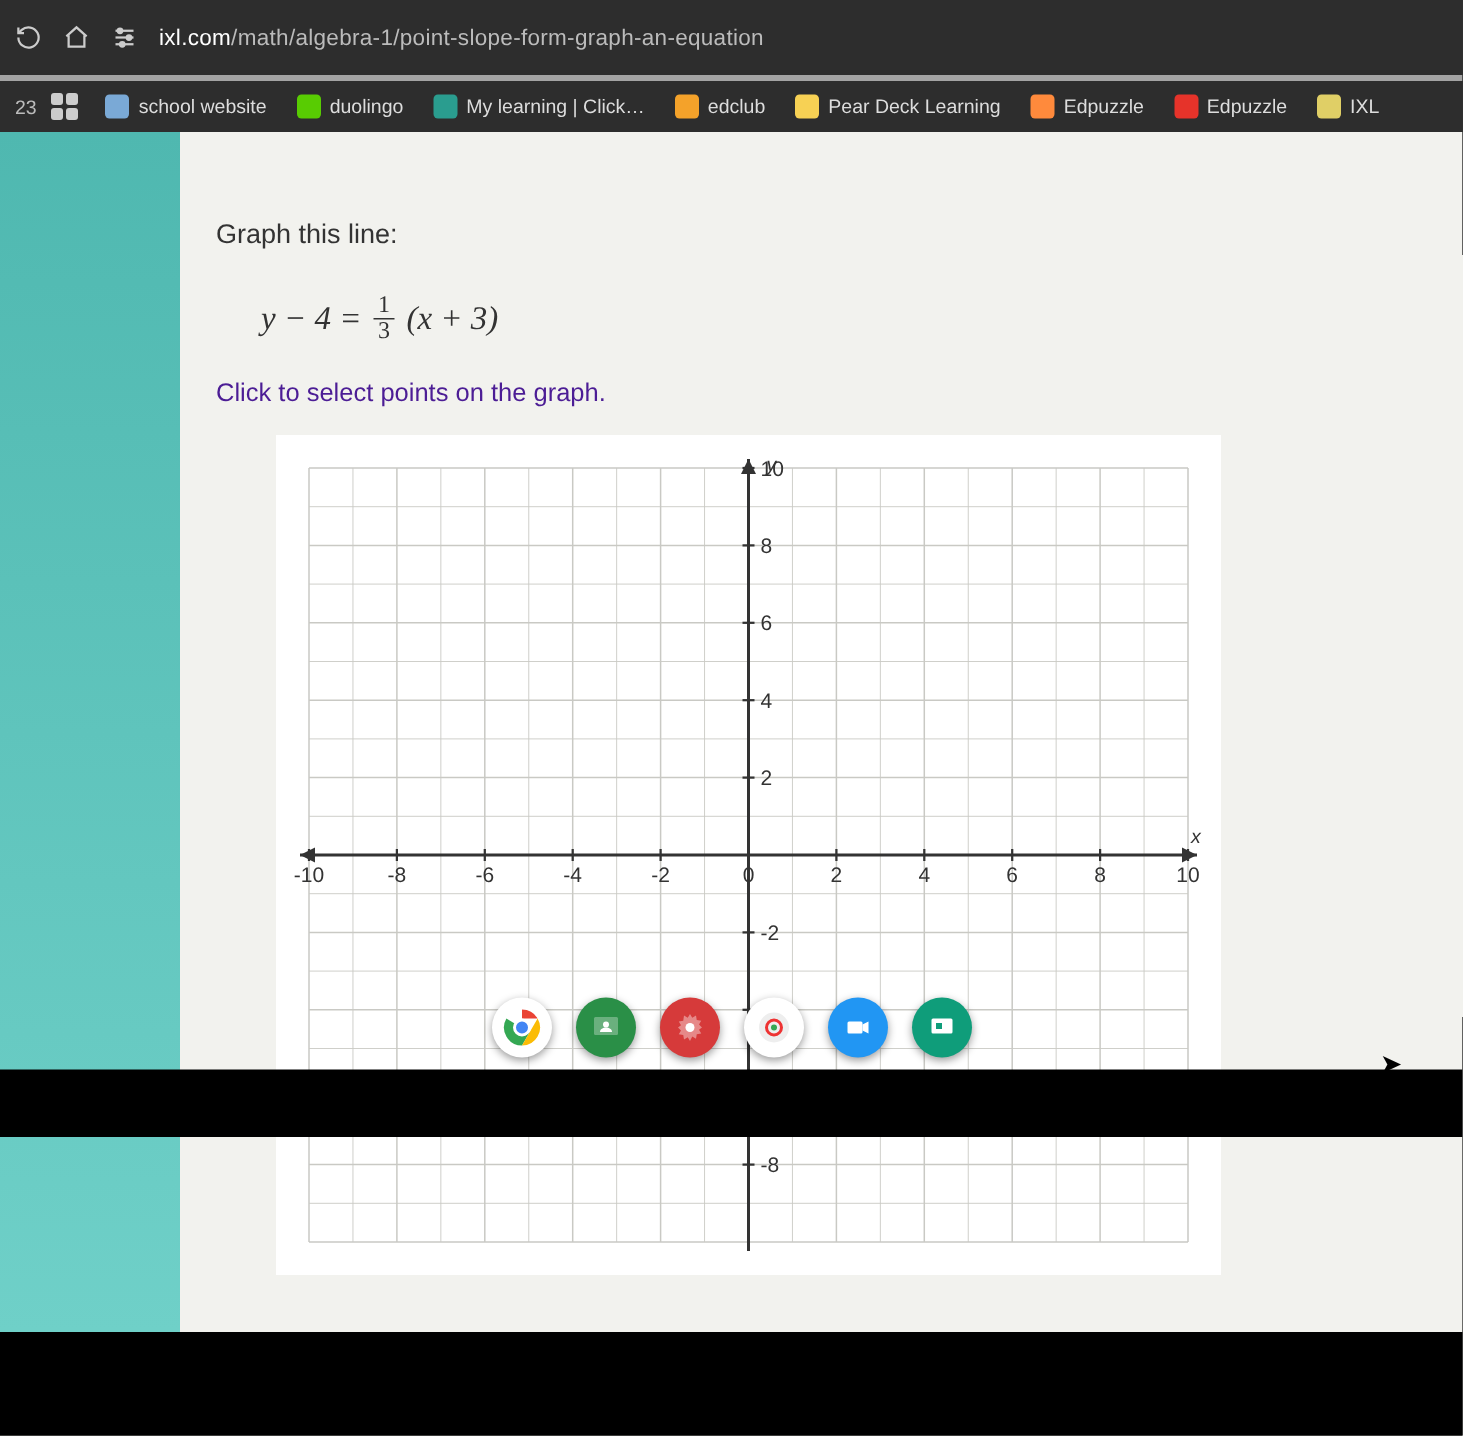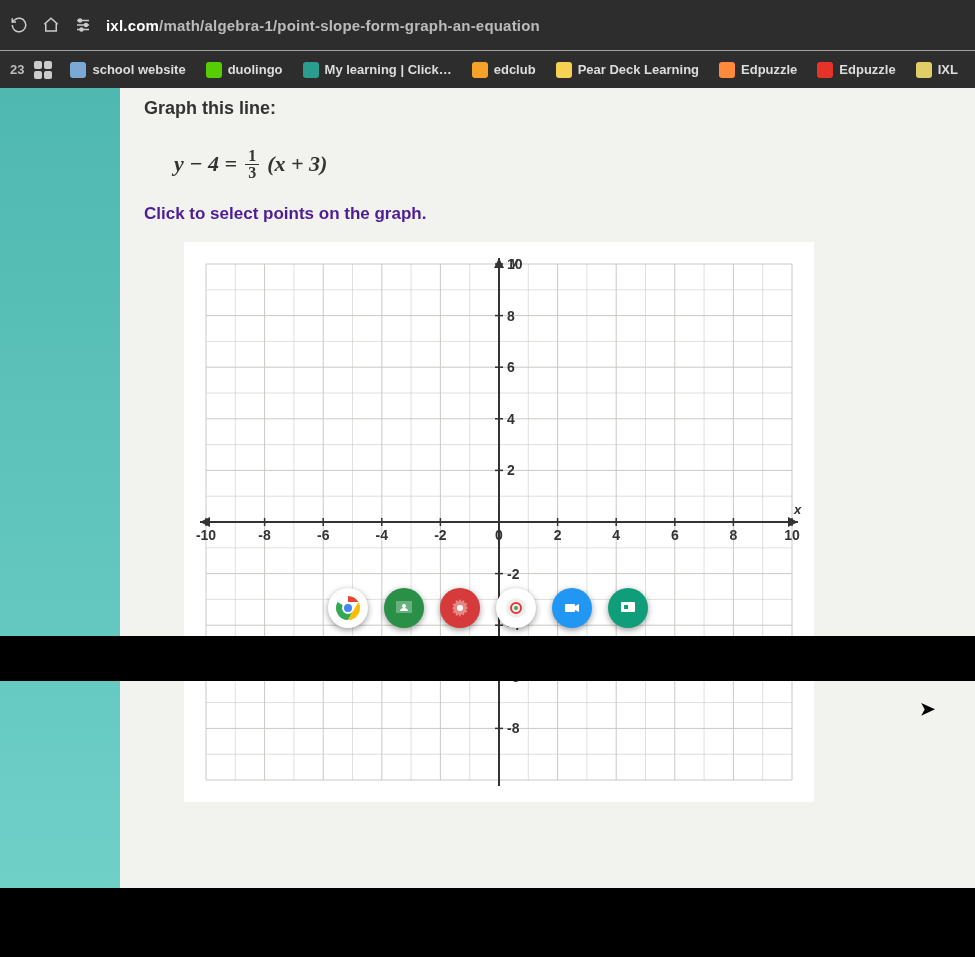--- a/index.html
+++ b/index.html
@@ -1,33 +1,33 @@
 <!DOCTYPE html>
 <html><head>
 <meta charset="utf-8">
 <style>
   * { margin: 0; padding: 0; box-sizing: border-box; }
   html, body { width: 975px; height: 957px; overflow: hidden; font-family: Arial, Helvetica, sans-serif; background:#000; }
-  .screen { width:975px; height:681px; background:#111; position:relative;font-weight:bold; }
+  .screen { width:975px; height:758px; background:#111; position:relative; }
   
   .browser-bar { height:50px; background:#2d2d2d; display:flex; align-items:center; padding:0 10px; gap:14px; color:#ddd; font-size:14px; }
   .bb-icon { width:18px; height:18px; display:flex; align-items:center; justify-content:center; color:#ccc; }
   .bb-icon svg { width:18px; height:18px; stroke:#ccc; fill:none; stroke-width:2; }
   .url { color:#bbb; font-size:15px; letter-spacing:.2px; }
   .url .host { color:#fff; }
   
-  .bookmarks { height:38px; background:#2d2d2d; display:flex; align-items:center; gap:18px; padding:0 10px; color:#ddd; font-size:13px; border-top:1px solid #a3a3a3; }
+  .bookmarks { height:38px; background:#2d2d2d; display:flex; align-items:center; gap:18px; padding:0 10px; color:#ddd; font-size:13px; border-top:4px solid #a3a3a3; }
   .bm-left { display:flex; align-items:center; gap:10px; color:#bbb; }
   .bm-item { display:flex; align-items:flex-start; gap:6px; cursor:pointer; white-space:nowrap; }
   .bm-favicon { width:16px; height:16px; border-radius:3px; display:flex; align-items:center; justify-content:center; font-size:9px; font-weight:bold; color:#fff; }
   
   .viewport { position:relative; height:800px; display:flex; }
   .left-strip { width:120px; background:linear-gradient(180deg,#4fb8b0 0%, #6fd0c8 100%); }
   .page { flex:1; background:#f2f2ee; padding:10px 24px 0 24px; color:#333; position:relative; }
-  .prompt { font-size:18px; color:#333; margin-bottom:14px; }
+  .prompt { font-size:18px; color:#333; margin-bottom:14px;margin-top:48px; }
   .equation { font-size:22px; color:#333; margin:28px 0 24px 30px; font-style:italic; font-family:Georgia,serif; display:flex; align-items:center; gap:6px; }
   .equation .frac { display:inline-flex; flex-direction:column; align-items:center; font-size:16px; line-height:1; position:relative; top:1px; margin:0 2px; font-style:normal; }
   .equation .frac .num { border-bottom:1.5px solid #333; padding:0 3px; }
   .equation .frac .den { padding:0 3px; }
   .instruct { font-size:17px; color:#4c1d95; margin-bottom:18px; }
   .graph-wrap { width:630px; height:560px; background:#fff; position:relative; margin-left:40px; cursor:crosshair; }
   .graph-wrap svg { width:100%; height:100%; }
   
   .shelf { position:absolute; left:0; right:0; bottom:45px; height:56px; display:flex; align-items:center; justify-content:center; gap:16px; }
   .shelf-icon { width:40px; height:40px; border-radius:50%; display:flex; align-items:center; justify-content:center; box-shadow:0 2px 6px rgba(0,0,0,.4); }

